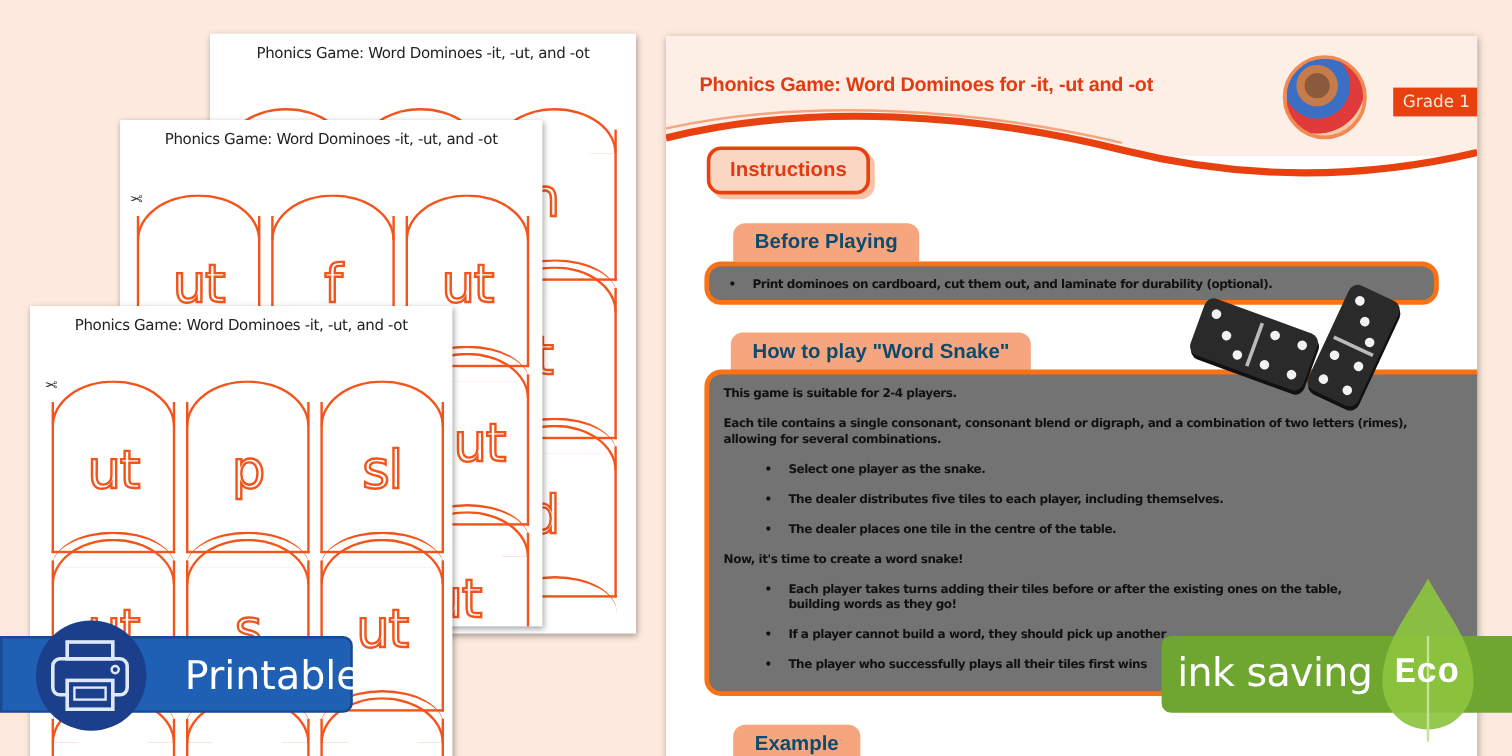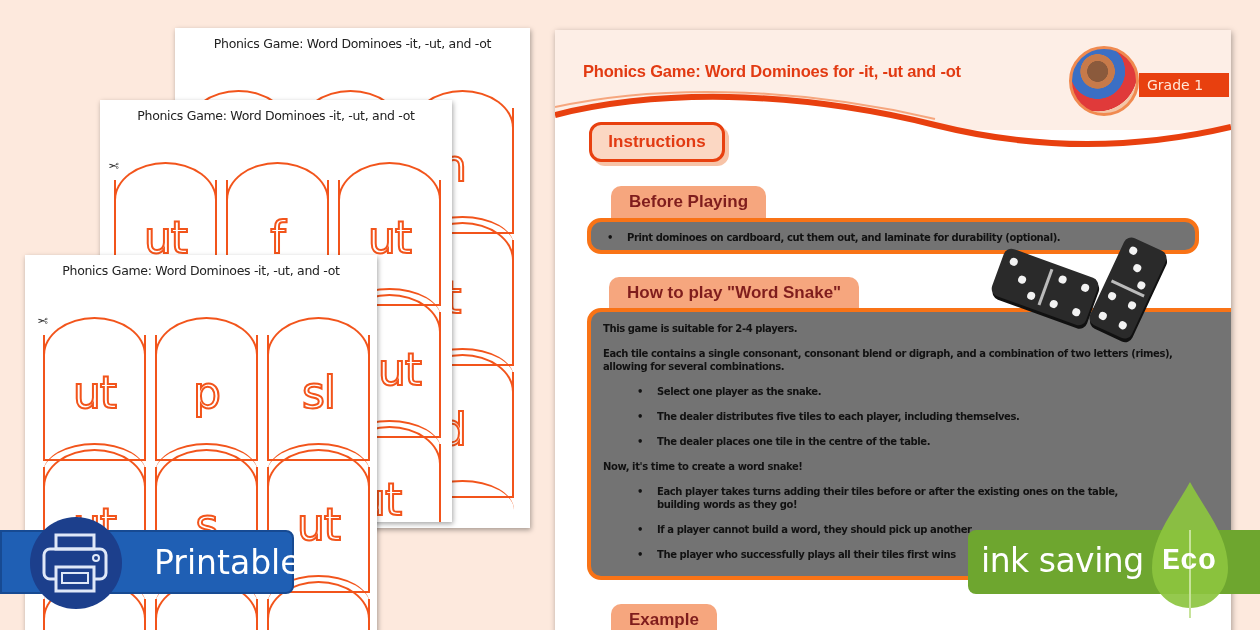--- a/index.html
+++ b/index.html
@@ -15,24 +15,24 @@
   .tile::before { content: ""; position: absolute; left: -2px; right: -2px; top: -18px; height: 36px; border: 2px solid #f2541b; border-bottom: none; border-radius: 50% 50% 0 0 / 100% 100% 0 0; background: transparent; }
   .tile::after { content: ""; position: absolute; left: -2px; right: -2px; bottom: -14px; height: 28px; border-top: 2px solid #f2541b; border-radius: 50% 50% 0 0 / 100% 100% 0 0; }
   .tile-text { position: absolute; top: 36px; left: 0; right: 0; text-align: center; font-family: "DejaVu Sans", sans-serif; font-size: 44px; color: #fff; -webkit-text-stroke: 2px #f2541b; letter-spacing: -1px; line-height: 1; }
 
   
   .doc { position: absolute; left: 555px; top: 30px; width: 676px; height: 610px; background: #fff; box-shadow: 1px 2px 6px rgba(0,0,0,0.35); overflow: hidden; }
   .doc-header { position: absolute; left: 0; top: 0; width: 100%; height: 100px; background: #fdeee6; }
   .doc-wave { position: absolute; left: 0; top: 55px; width: 676px; height: 70px; }
   .doc-title { position: absolute; left: 28px; top: 32px; font-family: "Liberation Sans", sans-serif; font-weight: bold; font-size: 16.5px; color: #e23a12; letter-spacing: -0.2px; }
   .avatar { position: absolute; left: 514px; top: 16px; width: 70px; height: 70px; border-radius: 50%; background: radial-gradient(circle at 40% 35%, #8b5a3c 0 18%, #c77a4a 19% 30%, #3b6fc4 31% 48%, #e03a3a 49% 70%, #f3c6a8 71%); border: 3px solid #f08a50; }
-  .grade-badge { position: absolute; left: 584px; top: 43px; width: 90px; height: 24px; background: #e8400f; color: #ffe7d8; font-size: 14px; font-family: "DejaVu Sans", sans-serif; padding-left: 8px; line-height: 24px; }
+  .grade-badge { position: absolute; left: 606px; top: 43px; width: 90px; height: 24px; background: #e8400f; color: #ffe7d8; font-size: 14px; font-family: "DejaVu Sans", sans-serif; padding-left: 8px; line-height: 24px; }
 
   .pill-main { position: absolute; left: 34px; top: 92px; width: 136px; height: 40px; border: 3px solid #e8400f; border-radius: 12px; background: #fbd7c3; box-shadow: 4px 4px 0 #f7c3a7; font-weight: bold; font-size: 17px; color: #e23a12; text-align: center; line-height: 34px; }
-  .sec-tab { position: absolute; height: 32px; background: #f6a67e; border-radius: 10px 10px 0 0; color: #7f1d1d; font-weight: bold; font-size: 17px; padding: 0 18px; line-height: 32px; }
+  .sec-tab { position: absolute; height: 32px; background: #f6a67e; border-radius: 10px 10px 0 0; color: #0c4a6e; font-weight: bold; font-size: 17px; padding: 0 18px; line-height: 32px; }
   .box { position: absolute; border: 4px solid #f97316; border-radius: 14px; background: #737373; }
   .box p, .box li { font-family: "DejaVu Sans", sans-serif; font-weight: bold; font-size: 10px; color: #111; letter-spacing: -0.4px; line-height: 13px; }
   .bullet-list { list-style: none; }
   .bullet-list li { position: relative; padding-left: 20px; margin-bottom: 12px; }
   .bullet-list li::before { content: "•"; position: absolute; left: 0; top: 0; }
 
   
   .domino { position: absolute; background: #2a2a2a; border-radius: 8px; box-shadow: 2px 3px 0 #111; }
   .pip { position: absolute; width: 8px; height: 8px; border-radius: 50%; background: #f2f2f2; }
   .domino .bar { position: absolute; background: #bbb; }

